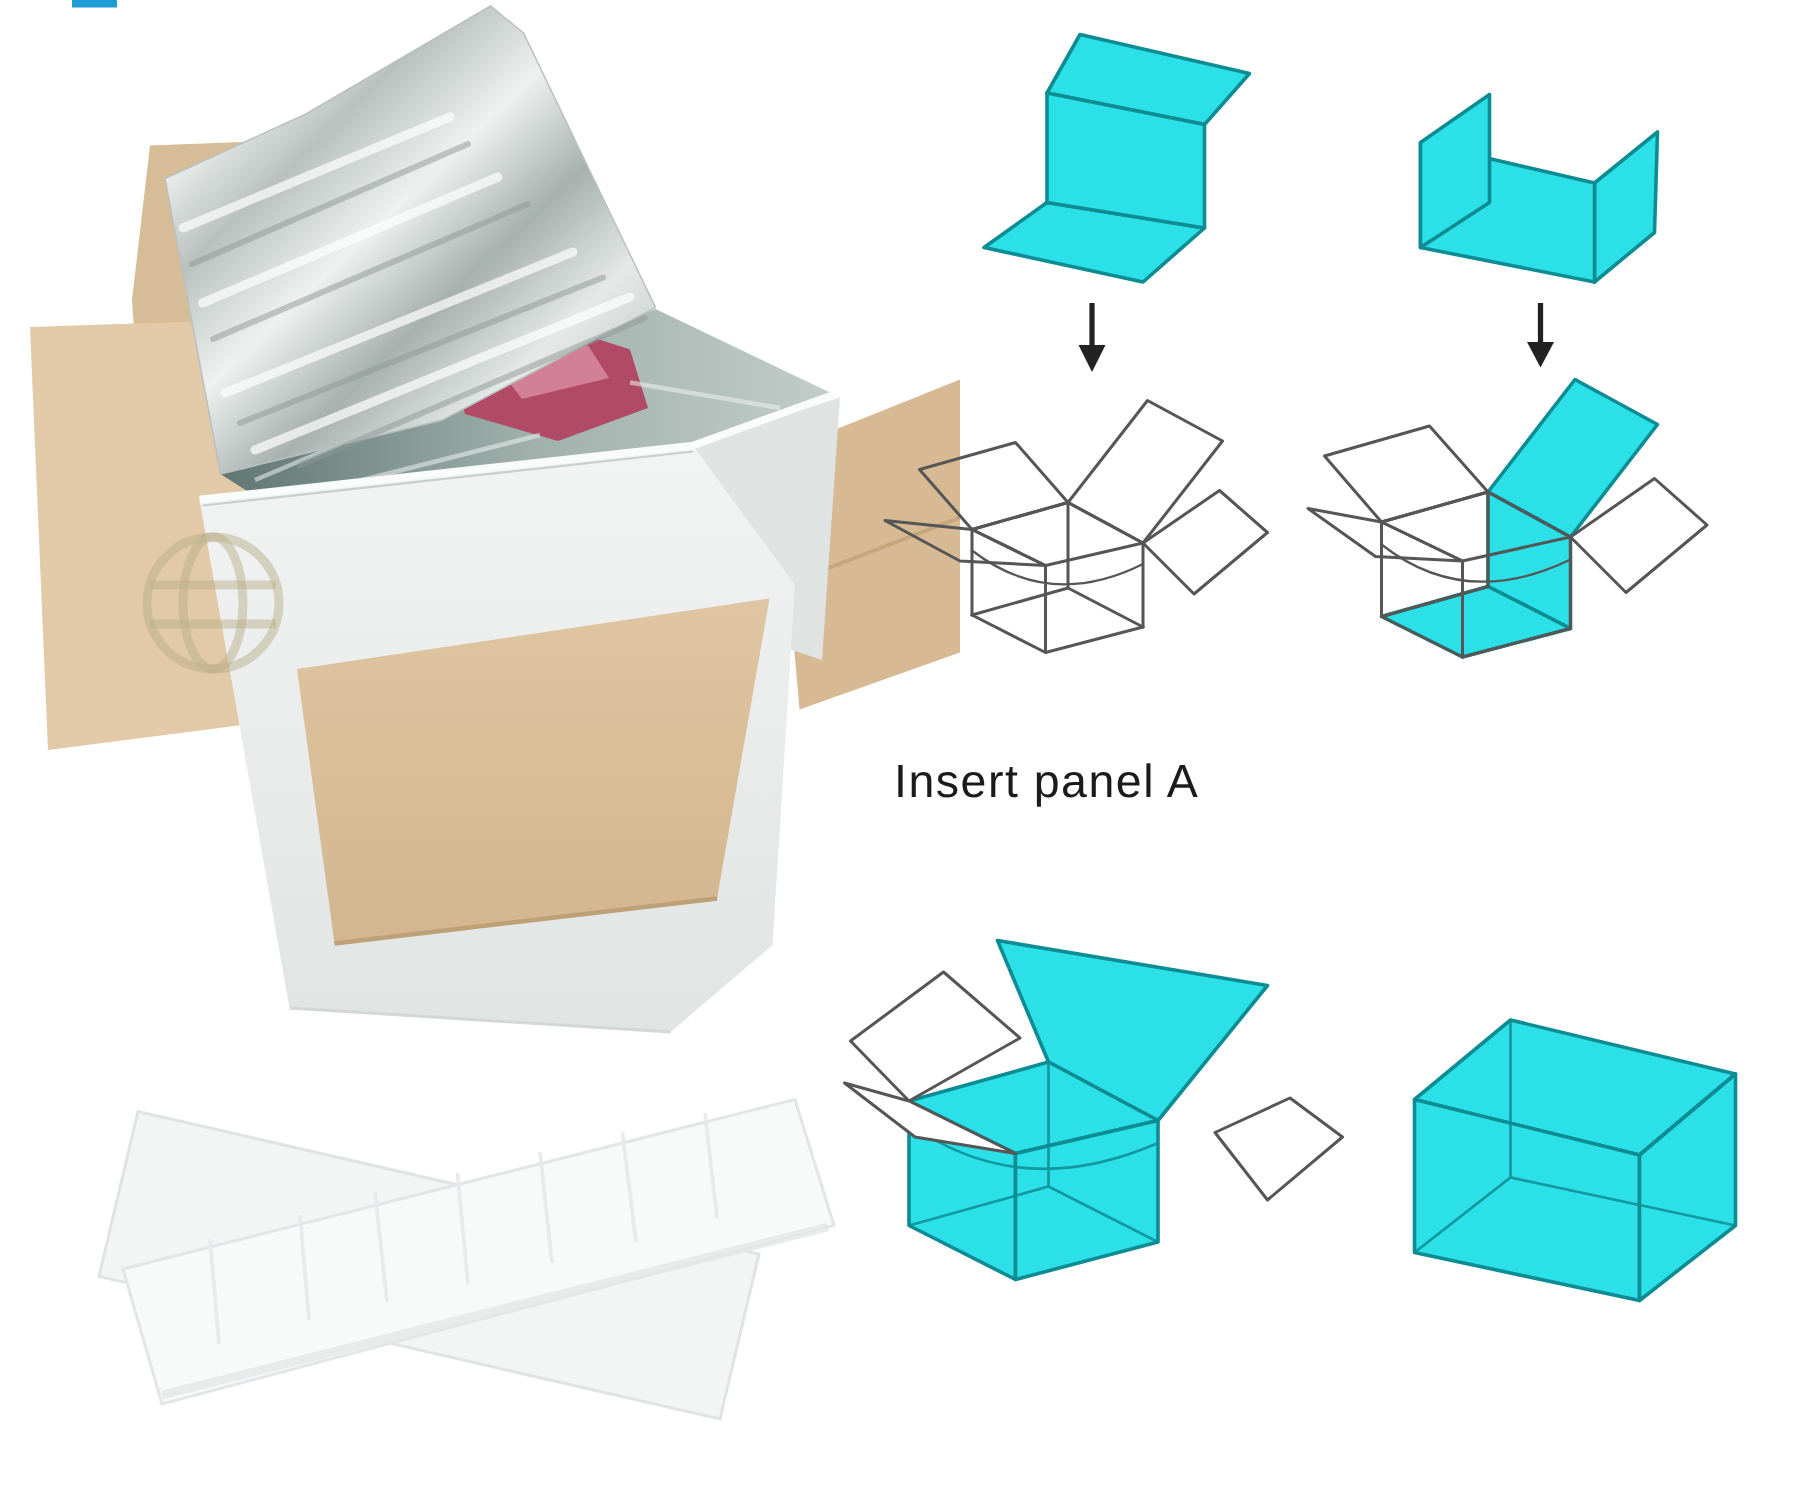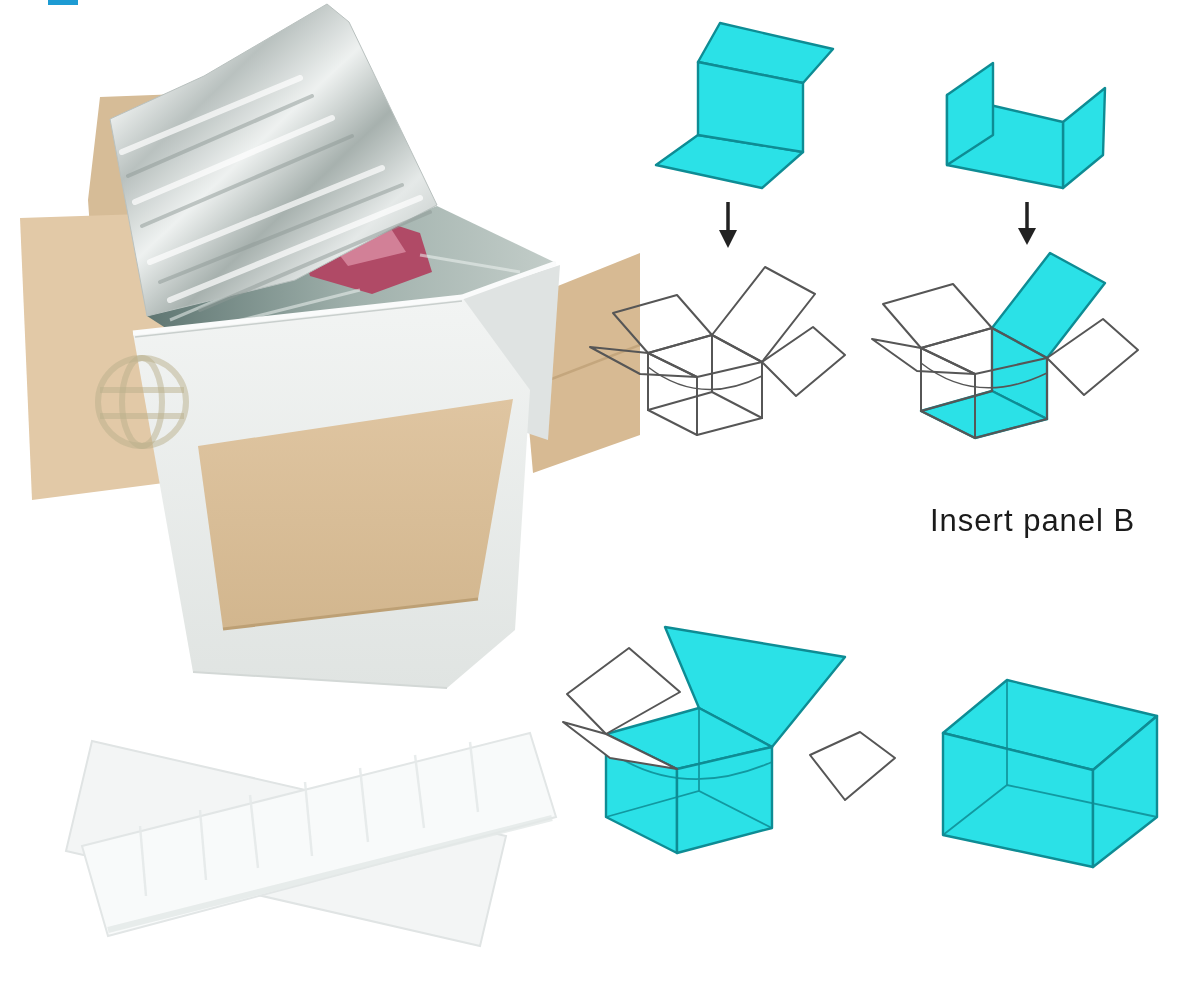--- a/index.html
+++ b/index.html
@@ -176,22 +176,22 @@
       <line x1="69" y1="108" x2="69" y2="171"></line>
       <line x1="123" y1="134" x2="123" y2="198"></line>
       <line x1="195" y1="118" x2="195" y2="179"></line>
       <line x1="140" y1="88" x2="140" y2="151"></line>
       <polyline points="69,171 123,198 195,179"></polyline>
       <polyline points="69,171 140,151"></polyline>
       <path d="M69,123 Q125,167 195,133" stroke-width="1.5"></path>
     </g>
   </svg>
 
-
-  <div class="abs step-label" id="label-b">Insert panel B</div>
+  <div class="abs step-label" id="label-a">Insert panel A</div>
+
 
   <svg class="abs" style="left:515px;top:592px" width="390" height="295" viewBox="0 0 390 295">
     <polygon class="cy" points="184,116 150,35 330,65 257,155"></polygon>
     <polygon class="cy" points="91,142 184,116 257,155 162,177"></polygon>
     <polygon class="cy" points="91,142 162,177 162,261 91,225"></polygon>
     <polygon class="cy" points="162,177 257,155 257,236 162,261"></polygon>
     <g class="inner">
       <line x1="184" y1="116" x2="184" y2="199"></line>
       <polyline points="91,225 184,199 257,236"></polyline>
       <path d="M91,157 Q165,210 257,170"></path>

